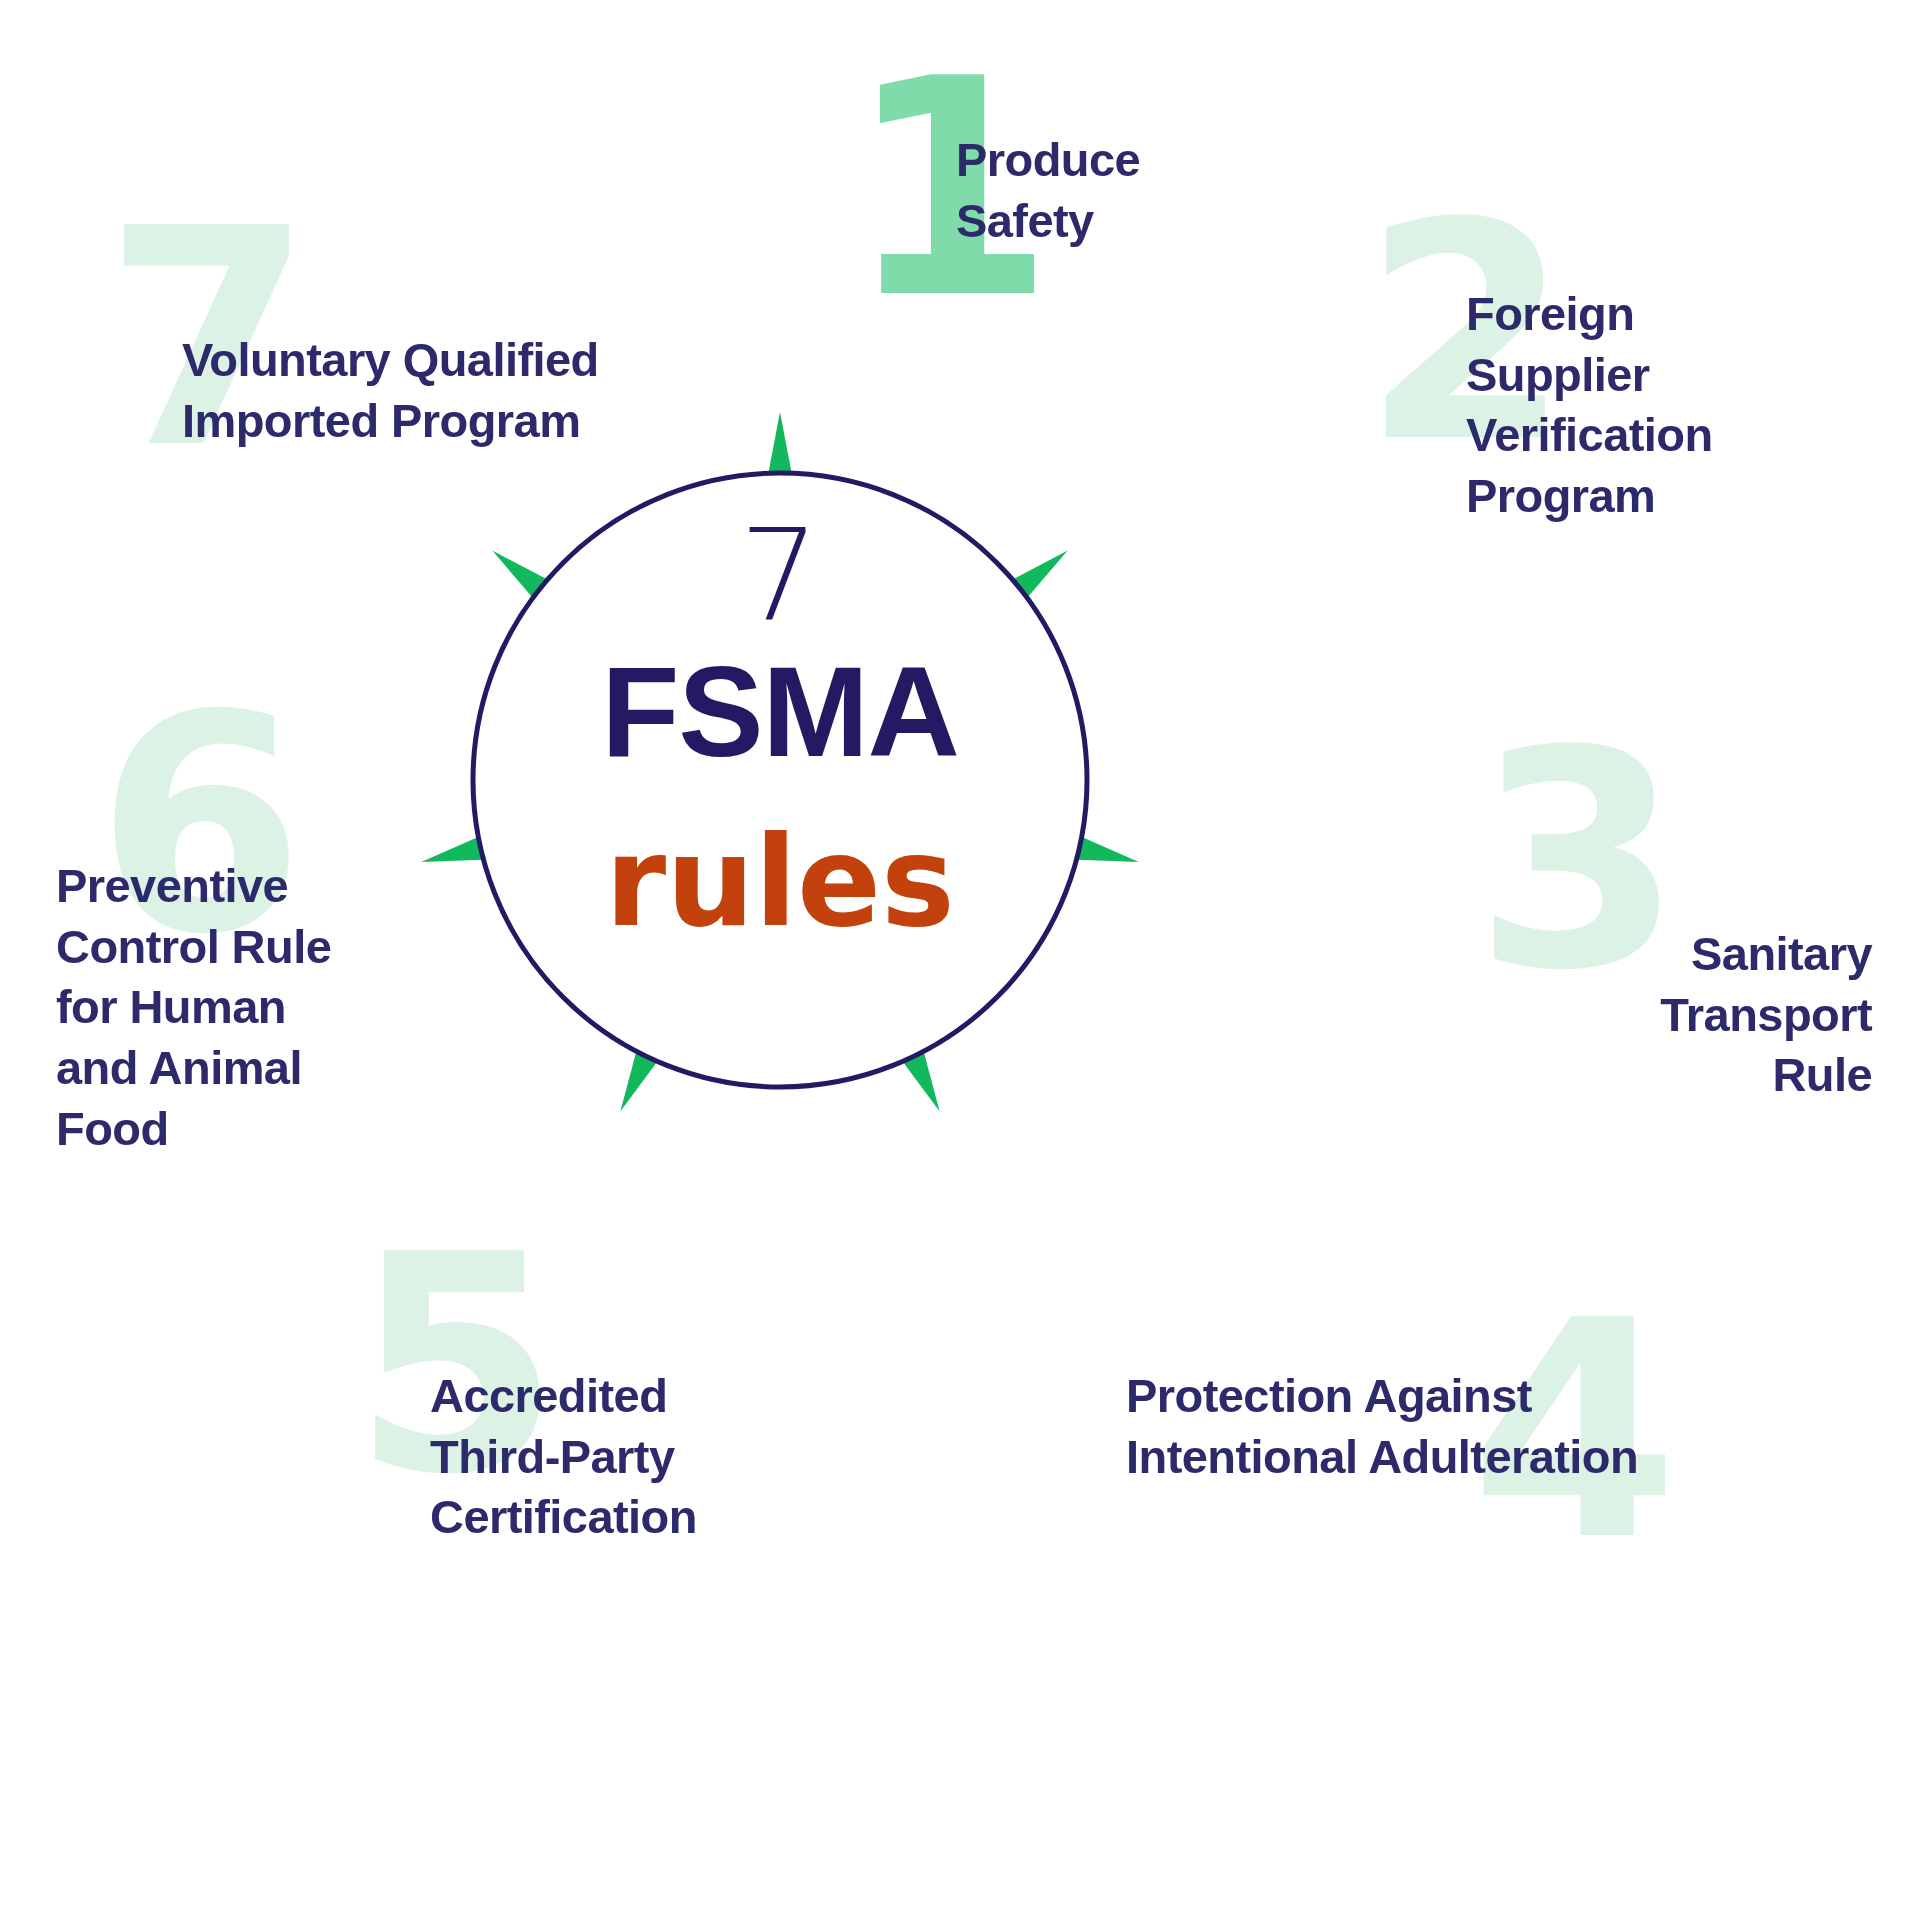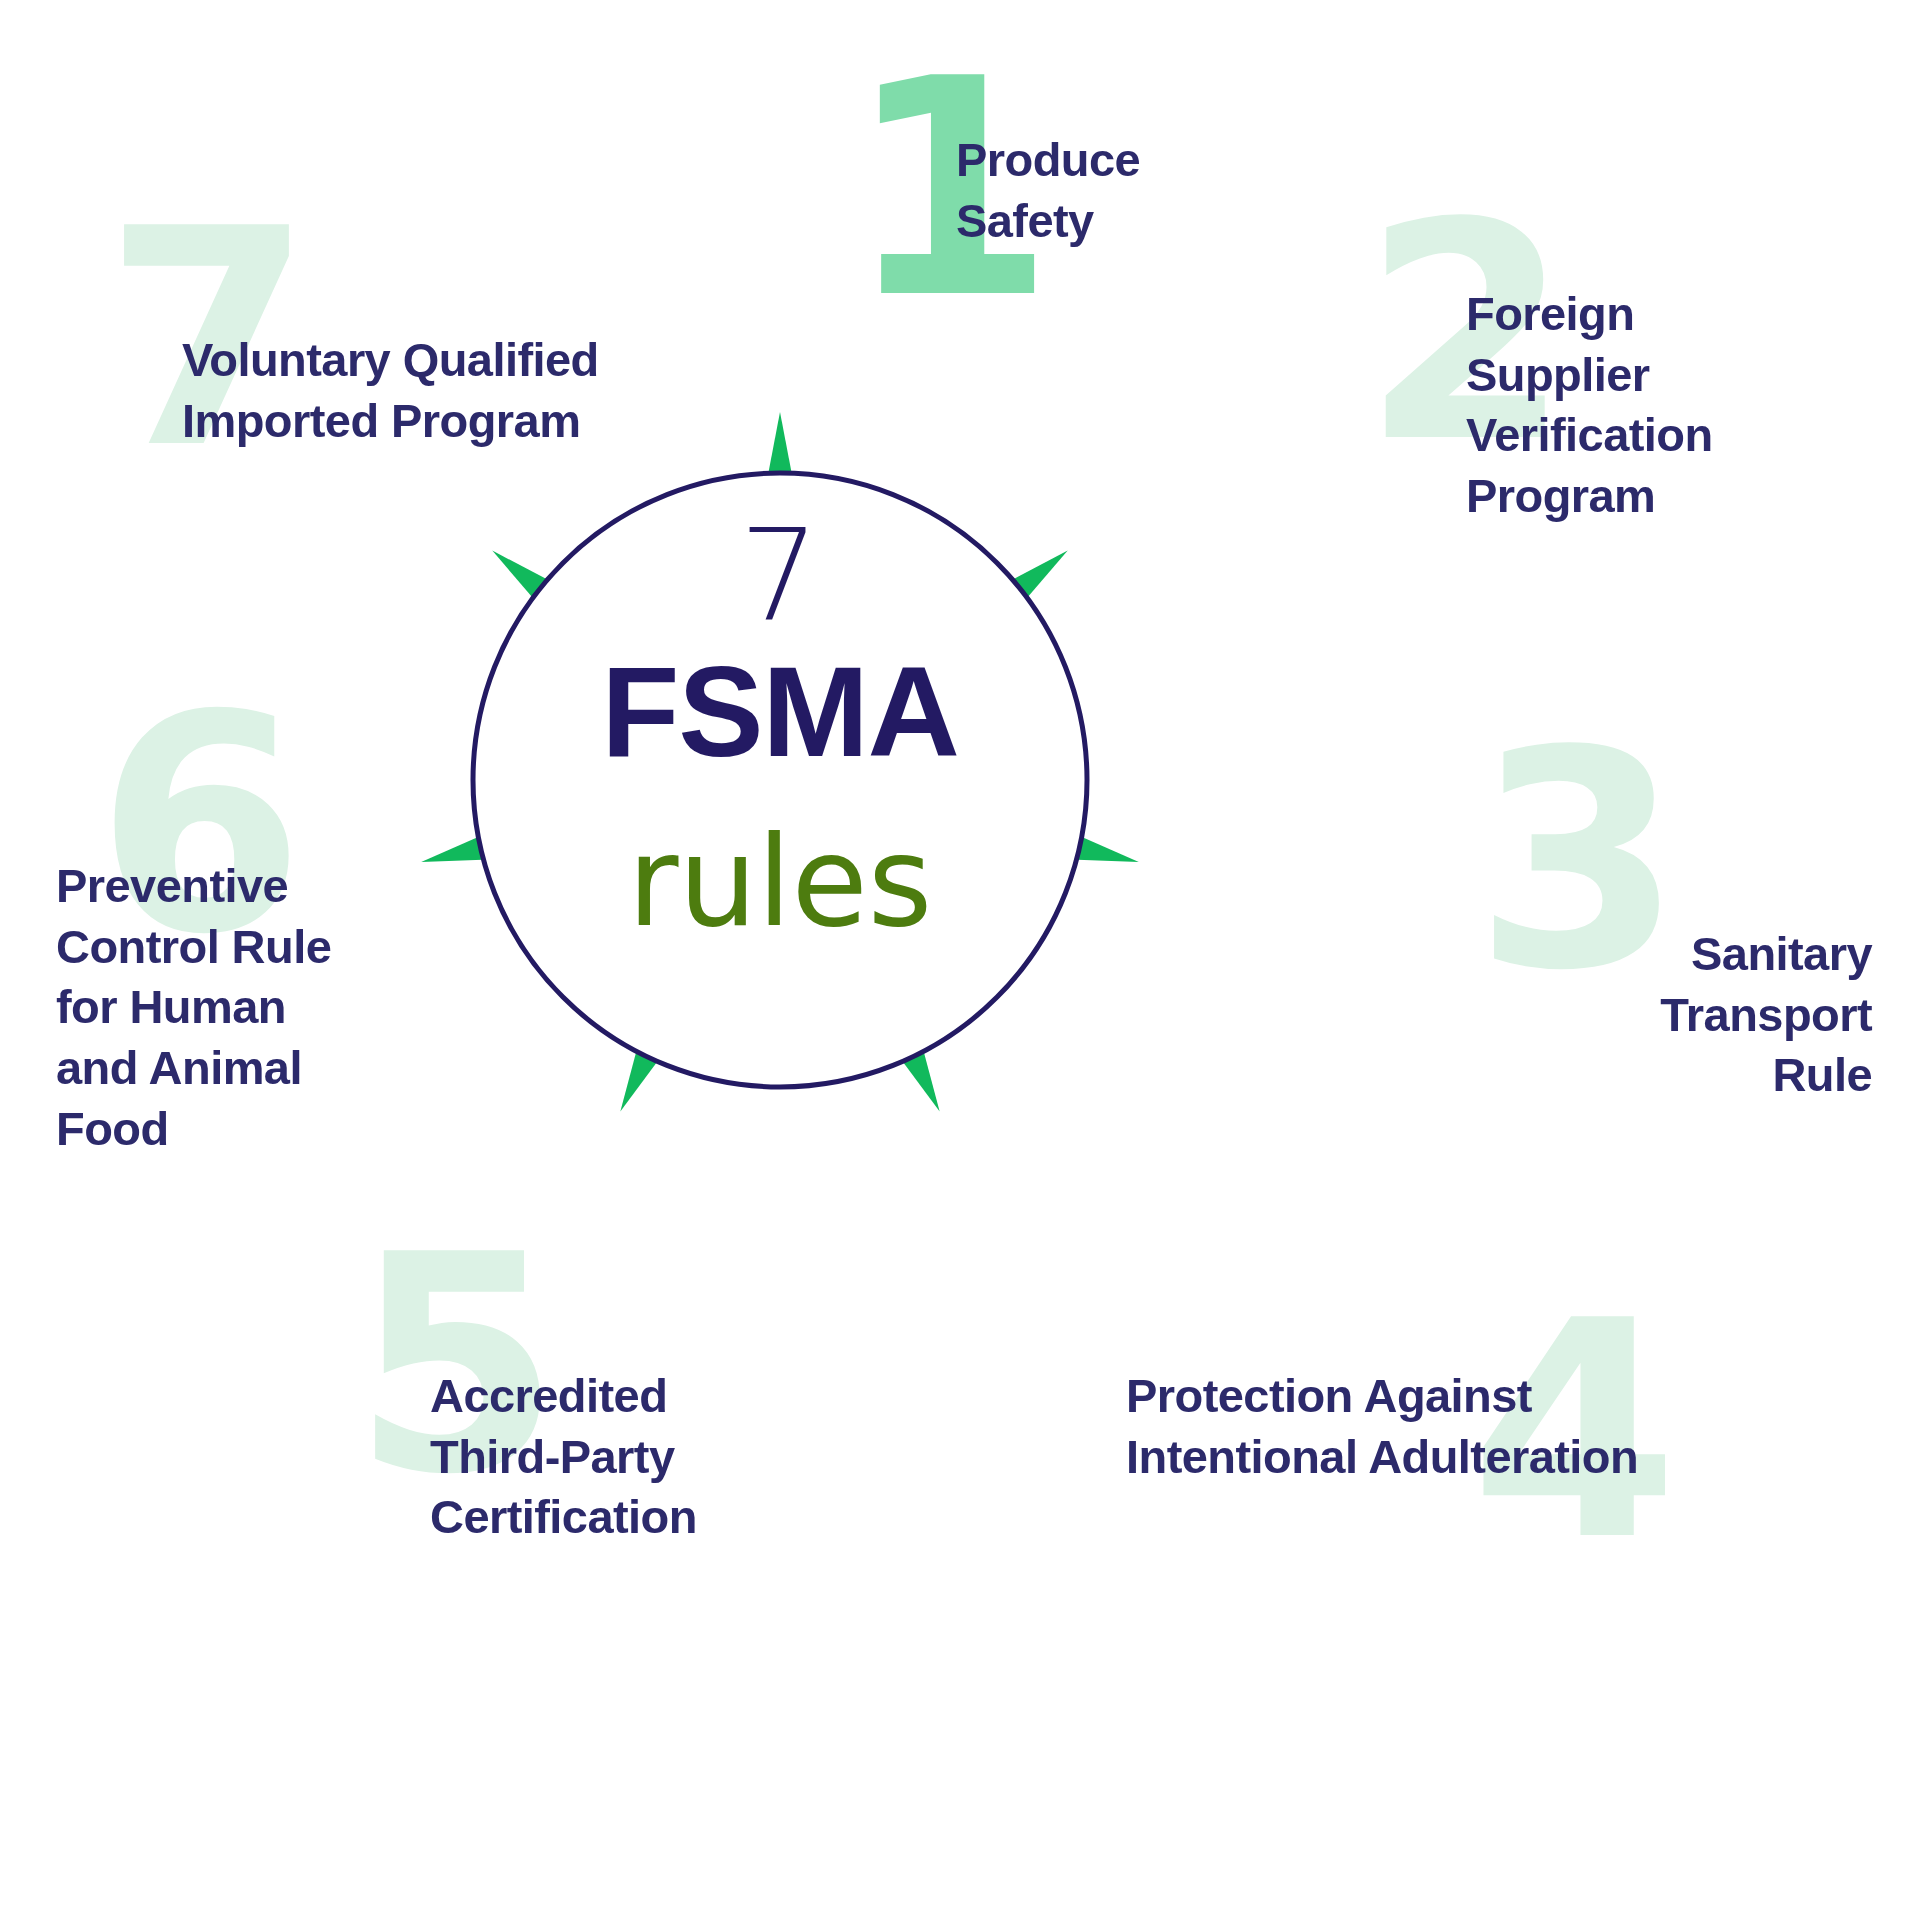--- a/index.html
+++ b/index.html
@@ -83,23 +83,23 @@
     font-family: "Liberation Sans", sans-serif;
     font-weight: 700;
     font-size: 128px;
     color: #231a63;
     line-height: 1.02;
     letter-spacing: -0.01em;
     text-align: right;
   }
   .center-rules {
     font-family: "DejaVu Sans", sans-serif;
-    font-weight: 400;
+    font-weight: 700;
     font-size: 124px;
-    color: #4d7c0f;
+    color: #c2410c;
     line-height: 1.05;
     letter-spacing: 0.0em;
     margin-top: 40px;
   }
 
   
   #footer {
     position: absolute;
     left: 0;
     bottom: 0;

